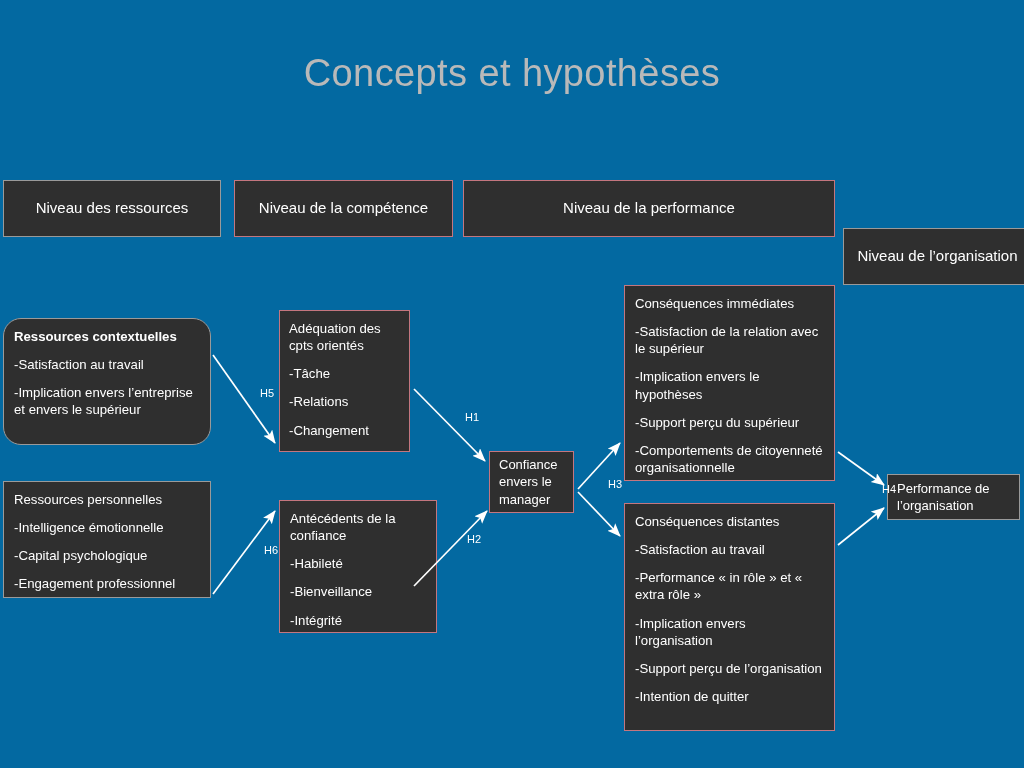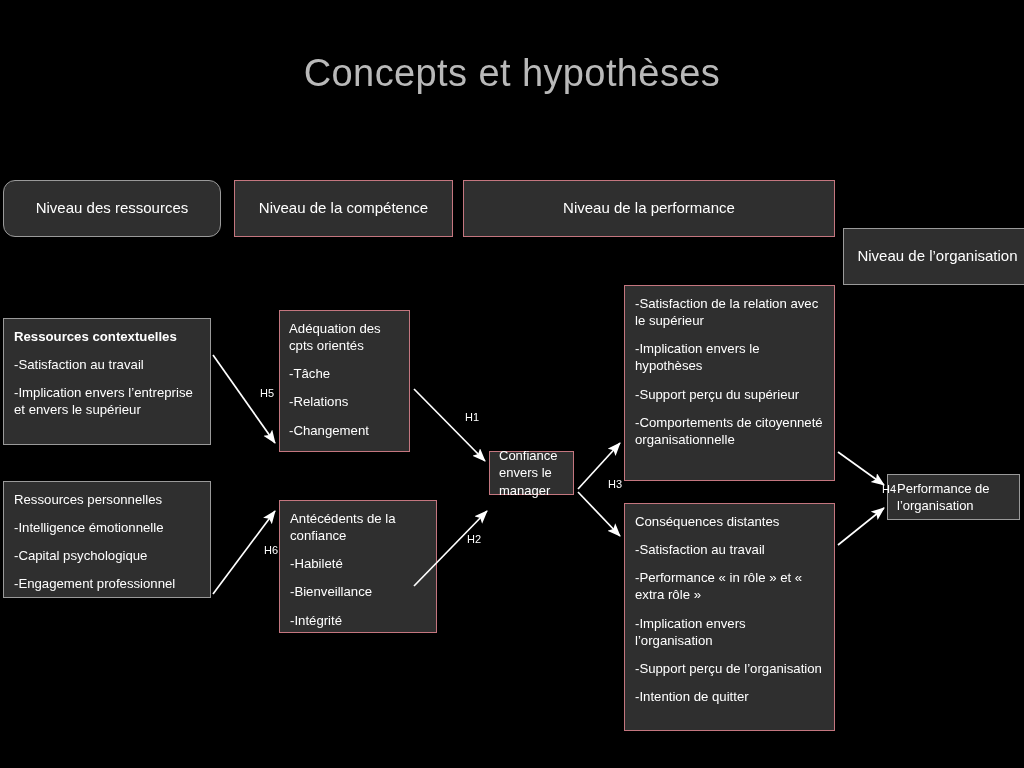--- a/index.html
+++ b/index.html
@@ -4,21 +4,21 @@
 <style>
   html, body {
     margin: 0;
     padding: 0;
     background: #2b2b2b;
   }
   #slide {
     position: relative;
     width: 1024px;
     height: 768px;
-    background: #000000;
+    background: #0369a1;
     overflow: hidden;
     font-family: "Liberation Sans", sans-serif;
     color: #ffffff;
   }
   #title {
     position: absolute;
     left: 0;
     top: 52px;
     width: 1024px;
     text-align: center;
@@ -87,37 +87,37 @@
     padding-left: 24px;
   }
 </style>
 </head>
 <body>
 
 <div id="slide">
 
   <div id="title">Concepts et hypothèses</div>
 
-  <div class="box gray hdr" style="left:3px; top:180px; width:218px; height:57px;border-radius:12px;">
+  <div class="box gray hdr" style="left:3px; top:180px; width:218px; height:57px;">
     <span>Niveau des ressources</span>
   </div>
 
   <div class="box pink hdr" style="left:234px; top:180px; width:219px; height:57px;">
     <span>Niveau de la compétence</span>
   </div>
 
   <div class="box pink hdr" style="left:463px; top:180px; width:372px; height:57px;">
     <span>Niveau de la performance</span>
   </div>
 
   <div class="box gray hdr" style="left:843px; top:180px; width:189px; height:57px;margin-top:48px;">
     <span>Niveau de l’organisation</span>
   </div>
 
-  <div class="box gray listbox" style="left:3px; top:318px; width:208px; height:127px;">
+  <div class="box gray listbox" style="left:3px; top:318px; width:208px; height:127px;border-radius:18px;">
     <div class="hd bold">Ressources contextuelles</div>
     <div class="li">-Satisfaction au travail</div>
     <div class="li">-Implication envers l’entreprise et envers le supérieur</div>
   </div>
 
   <div class="box gray listbox" style="left:3px; top:481px; width:208px; height:117px;">
     <div class="hd">Ressources personnelles</div>
     <div class="li">-Intelligence émotionnelle</div>
     <div class="li">-Capital psychologique</div>
     <div class="li">-Engagement professionnel</div>
@@ -130,25 +130,26 @@
     <div class="li">-Changement</div>
   </div>
 
   <div class="box pink listbox" style="left:279px; top:500px; width:158px; height:133px;">
     <div class="hd">Antécédents de la confiance</div>
     <div class="li">-Habileté</div>
     <div class="li">-Bienveillance</div>
     <div class="li">-Intégrité</div>
   </div>
 
-  <div class="box pink centerbox" style="left:489px; top:451px; width:85px; height:44px;">
+  <div class="box pink centerbox" style="left:489px; top:451px; width:85px; height:62px;">
     <span>Confiance envers le manager</span>
   </div>
 
   <div class="box pink listbox" style="left:624px; top:285px; width:211px; height:196px;">
+    <div class="hd">Conséquences immédiates</div>
     <div class="li">-Satisfaction de la relation avec le supérieur</div>
     <div class="li">-Implication envers le hypothèses</div>
     <div class="li">-Support perçu du supérieur</div>
     <div class="li">-Comportements de citoyenneté organisationnelle</div>
   </div>
 
   <div class="box pink listbox" style="left:624px; top:503px; width:211px; height:228px;">
     <div class="hd">Conséquences distantes</div>
     <div class="li">-Satisfaction au travail</div>
     <div class="li">-Performance « in rôle » et « extra rôle »</div>

